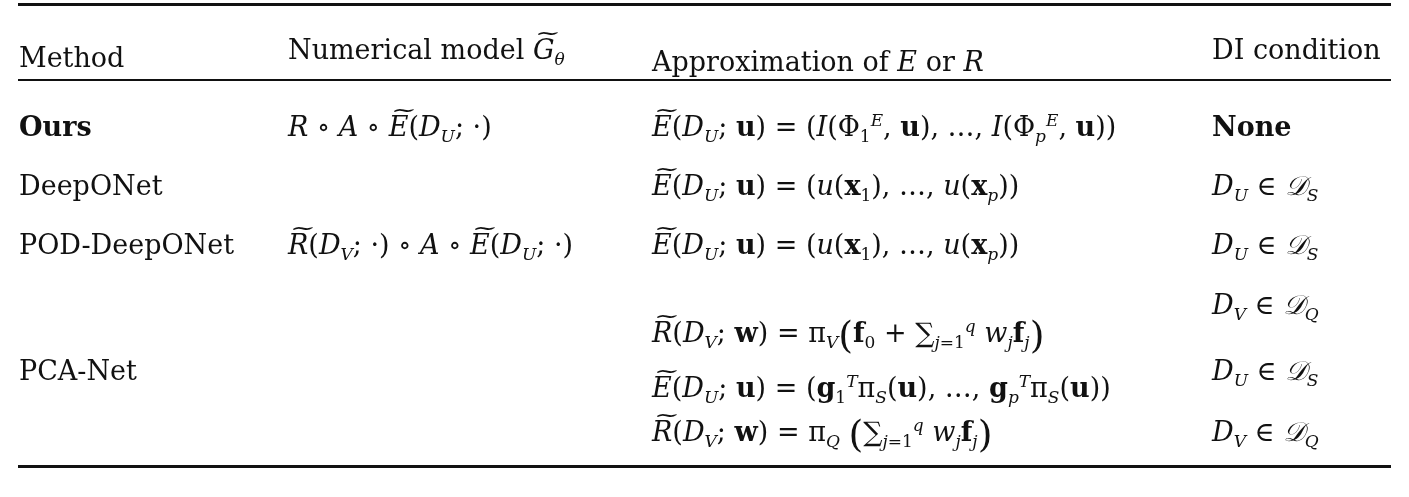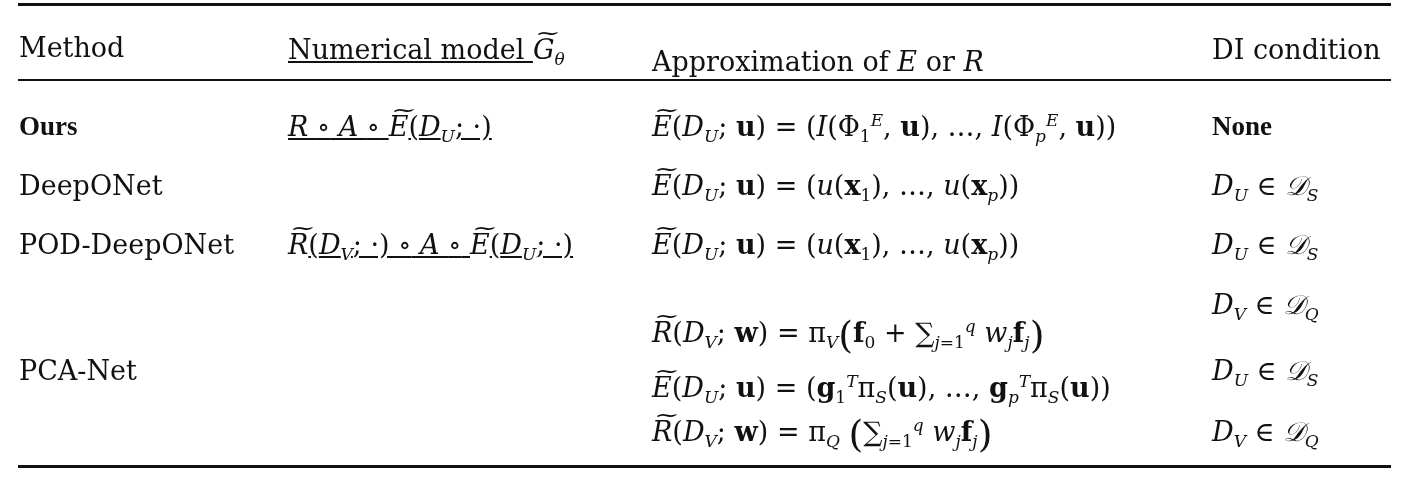--- a/index.html
+++ b/index.html
@@ -4,42 +4,42 @@
 <style>
   html, body { margin: 0; padding: 0; background: #ffffff; }
   body { width: 1409px; height: 497px; position: relative; overflow: hidden;
          font-family: "DejaVu Serif", "Liberation Serif", serif; color: #111; }
   .rule { position: absolute; left: 18px; width: 1373px; background: #111; }
   .rule.top { top: 3px; height: 3px; }
   .rule.mid { top: 79px; height: 2px; }
   .rule.bot { top: 465px; height: 3px; }
   .cell { position: absolute; font-size: 27px; white-space: nowrap; line-height: 1; }
   .c0 { left: 19px; }
-  .c1 { left: 288px; text-decoration: underline; }
+  .c1 { left: 288px; }
   .c2 { left: 652px; }
   .c3 { left: 1212px; }
-  .bold { font-weight: bold; font-family: Liberation Serif, serif; }
+  .bold { font-weight: bold; }
   .math { font-family: "DejaVu Serif", "Liberation Serif", serif; font-style: italic; }
   .math b { font-style: normal; }
   .math .up { font-style: normal; }
   sub, sup { font-size: 17px; line-height: 0; }
   .tilde { position: relative; display: inline-block; }
   .tilde::before { content: "~"; position: absolute; left: 2px; top: -14px; font-style: normal;
                    font-size: 22px; transform: scaleX(1.4); transform-origin: left; }
   .big { font-size: 38px; font-style: normal; vertical-align: -6px; line-height: 0; }
   .script { font-family: "DejaVu Serif", serif; font-style: italic; }
 </style>
 </head>
 <body>
 
 <div class="rule top"></div>
 <div class="rule mid"></div>
 <div class="rule bot"></div>
 
-<div class="cell c0" style="top:34px;">Method</div>
+<div class="cell c0" style="top:44px;">Method</div>
 <div class="cell c1" style="top:36px;">
   <span>Numerical model </span><span class="math"><span class="tilde">G</span><sub>θ</sub></span>
 </div>
 <div class="cell c2" style="top:48px;">
   Approximation of <span class="math">E</span> or <span class="math">R</span>
 </div>
 <div class="cell c3" style="top:36px;">DI condition</div>
 
 <div class="cell c0 bold" style="top:113px;">Ours</div>
 <div class="cell c1 math" style="top:113px;">

